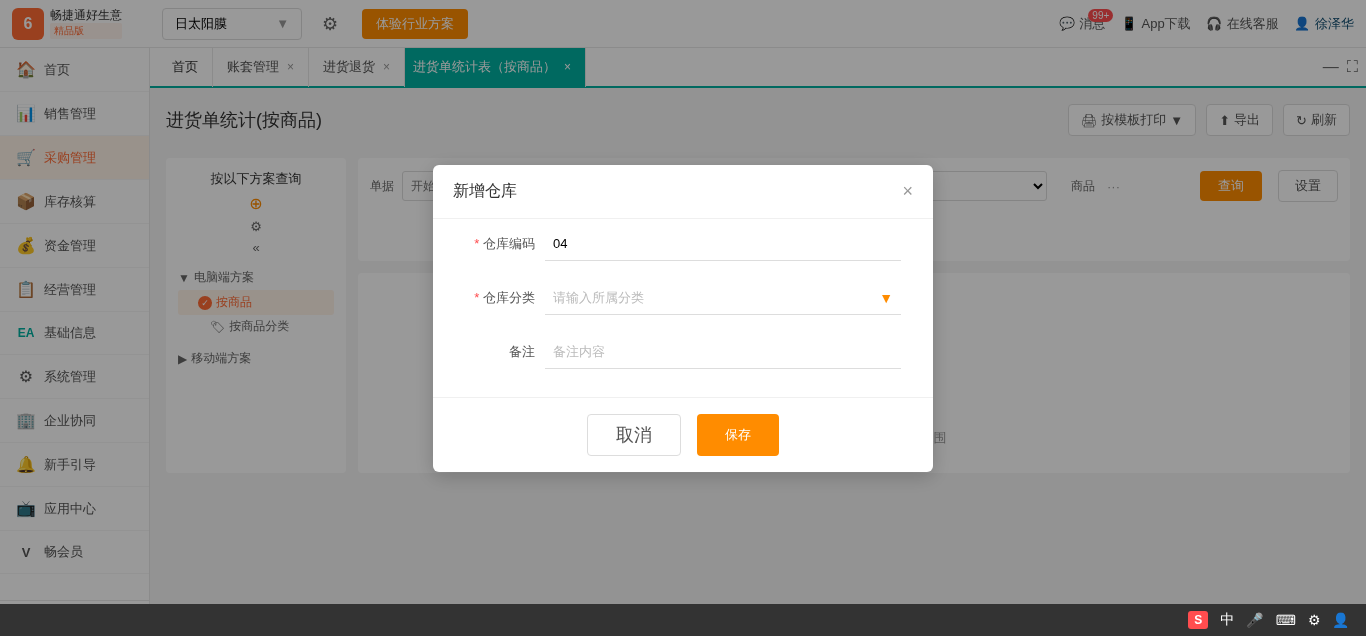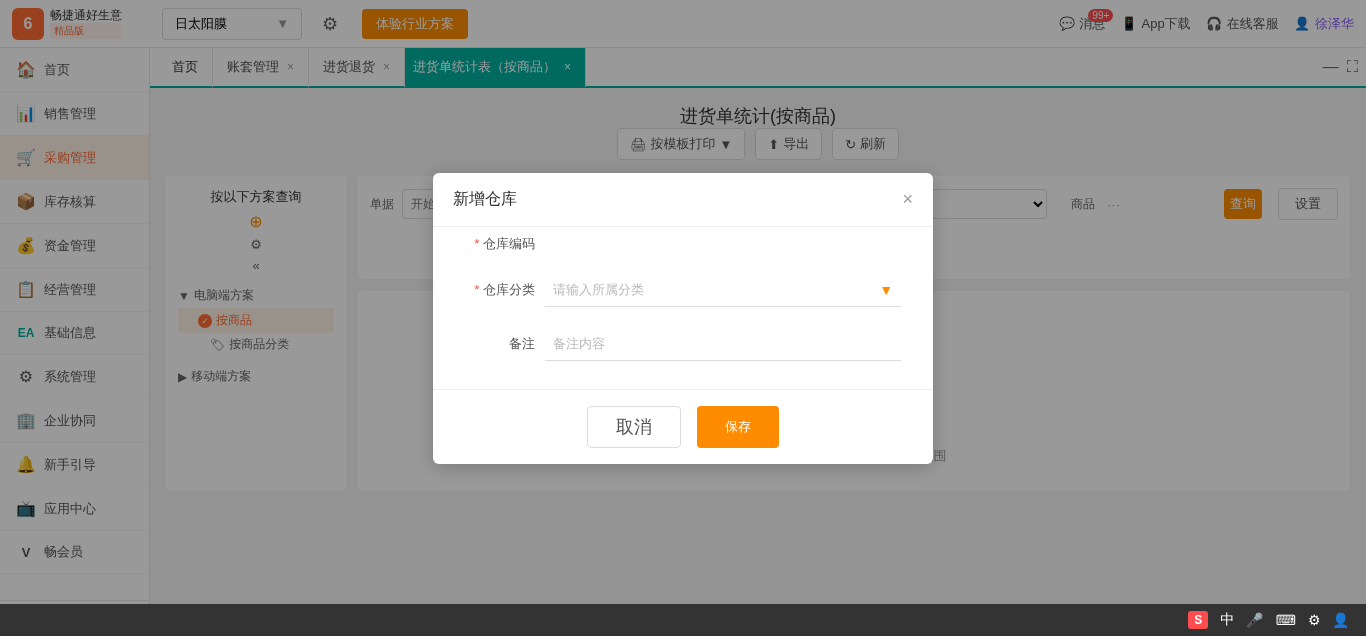--- a/index.html
+++ b/index.html
@@ -61,21 +61,21 @@
     }
     .notification-item {
       display: flex; align-items: center; gap: 4px;
       color: #555; font-size: 13px; cursor: pointer; position: relative;
     }
     .badge {
       background: #ff4d4f; color: #fff;
       font-size: 10px; padding: 1px 4px; border-radius: 8px;
       position: absolute; top: -6px; right: -8px;
     }
-    .user-name { color: #8b5cf6; font-size: 13px; cursor: pointer; }
+    .user-name { color: #0c4a6e; font-size: 13px; cursor: pointer; }
 
     
     .tab-bar {
       height: 40px;
       background: #fff;
       display: flex;
       align-items: center;
       border-bottom: 2px solid #00b0a0;
       position: fixed;
       top: 48px; left: 150px; right: 0;
@@ -130,22 +130,21 @@
     .main-content {
       position: fixed;
       top: 88px; left: 150px; right: 0; bottom: 0;
       background: #f5f5f5;
       overflow: auto;
       padding: 16px;
     }
 
     .page-header {
       display: flex; align-items: center; justify-content: space-between;
-      margin-bottom: 16px;
-      flex-direction: column;
+      margin-bottom: 22px;
     }
     .page-title {
       font-size: 18px; color: #333; font-weight: normal;
     }
     .page-actions {
       display: flex; align-items: center; gap: 10px;
     }
     .action-btn {
       display: flex; align-items: center; gap: 4px;
       padding: 6px 12px; border: 1px solid #ddd;
@@ -194,21 +193,21 @@
     .filter-input {
       flex: 1; height: 30px; border: 1px solid #ddd; border-radius: 3px;
       padding: 0 8px; font-size: 12px;
     }
     .filter-select {
       flex: 1; height: 30px; border: 1px solid #ddd; border-radius: 3px;
       padding: 0 8px; font-size: 12px; background: #fff;
     }
     .query-btn {
       background: #ff8c00; color: #fff; border: none;
-      padding: 6px 6px; border-radius: 4px; cursor: pointer; font-size: 13px;
+      padding: 6px 18px; border-radius: 4px; cursor: pointer; font-size: 13px;
     }
     .set-btn {
       background: #fff; color: #555; border: 1px solid #ddd;
       padding: 6px 16px; border-radius: 4px; cursor: pointer; font-size: 13px;
     }
 
     
     .empty-state {
       display: flex; flex-direction: column; align-items: center;
       padding: 40px 0; color: #999;
@@ -526,20 +525,21 @@
 <div class="overlay">
   <div class="dialog">
     <div class="dialog-header">
       <span class="dialog-title">新增仓库</span>
       <button class="dialog-close">×</button>
     </div>
     <div class="dialog-body">
 
       <div class="form-row">
         <label class="form-label required">仓库编码</label>
+        <input class="form-input" type="text" value="04" style="">
       </div>
 
 
       <div class="form-row">
         <label class="form-label required">仓库分类</label>
         <div class="form-select-wrap">
           <select class="form-select">
             <option value="">请输入所属分类</option>
           </select>
           <span class="form-select-arrow">▼</span>

